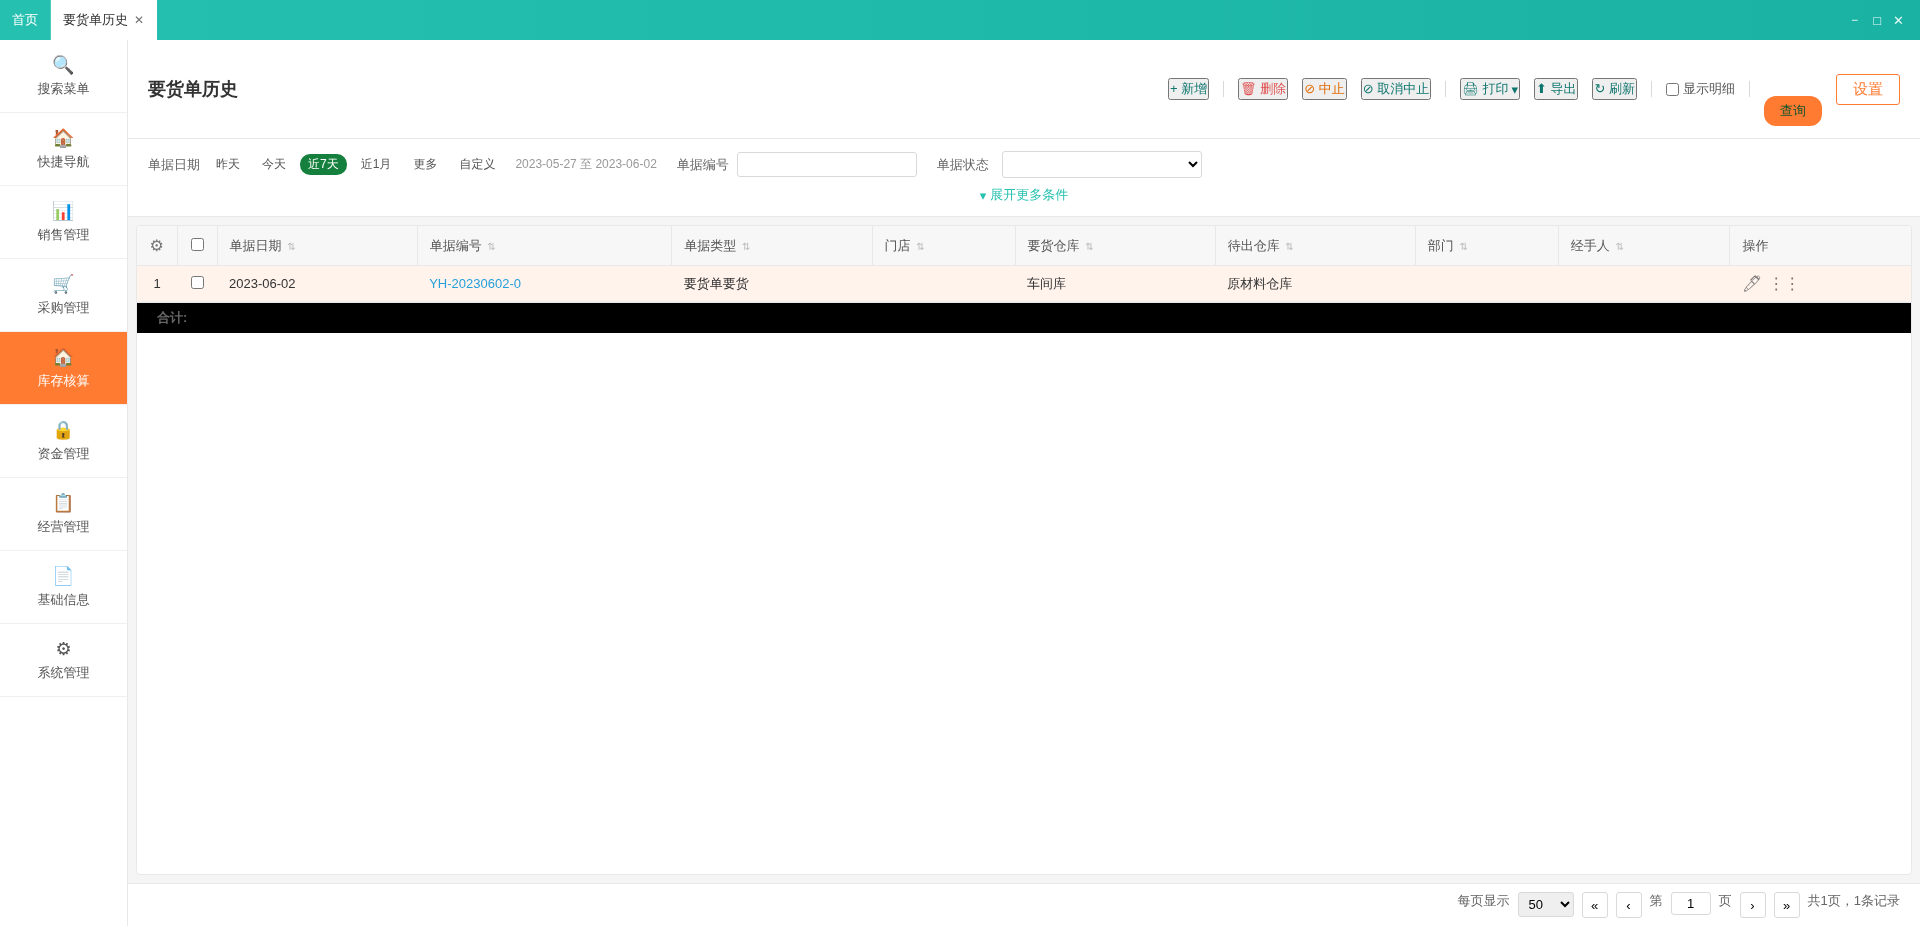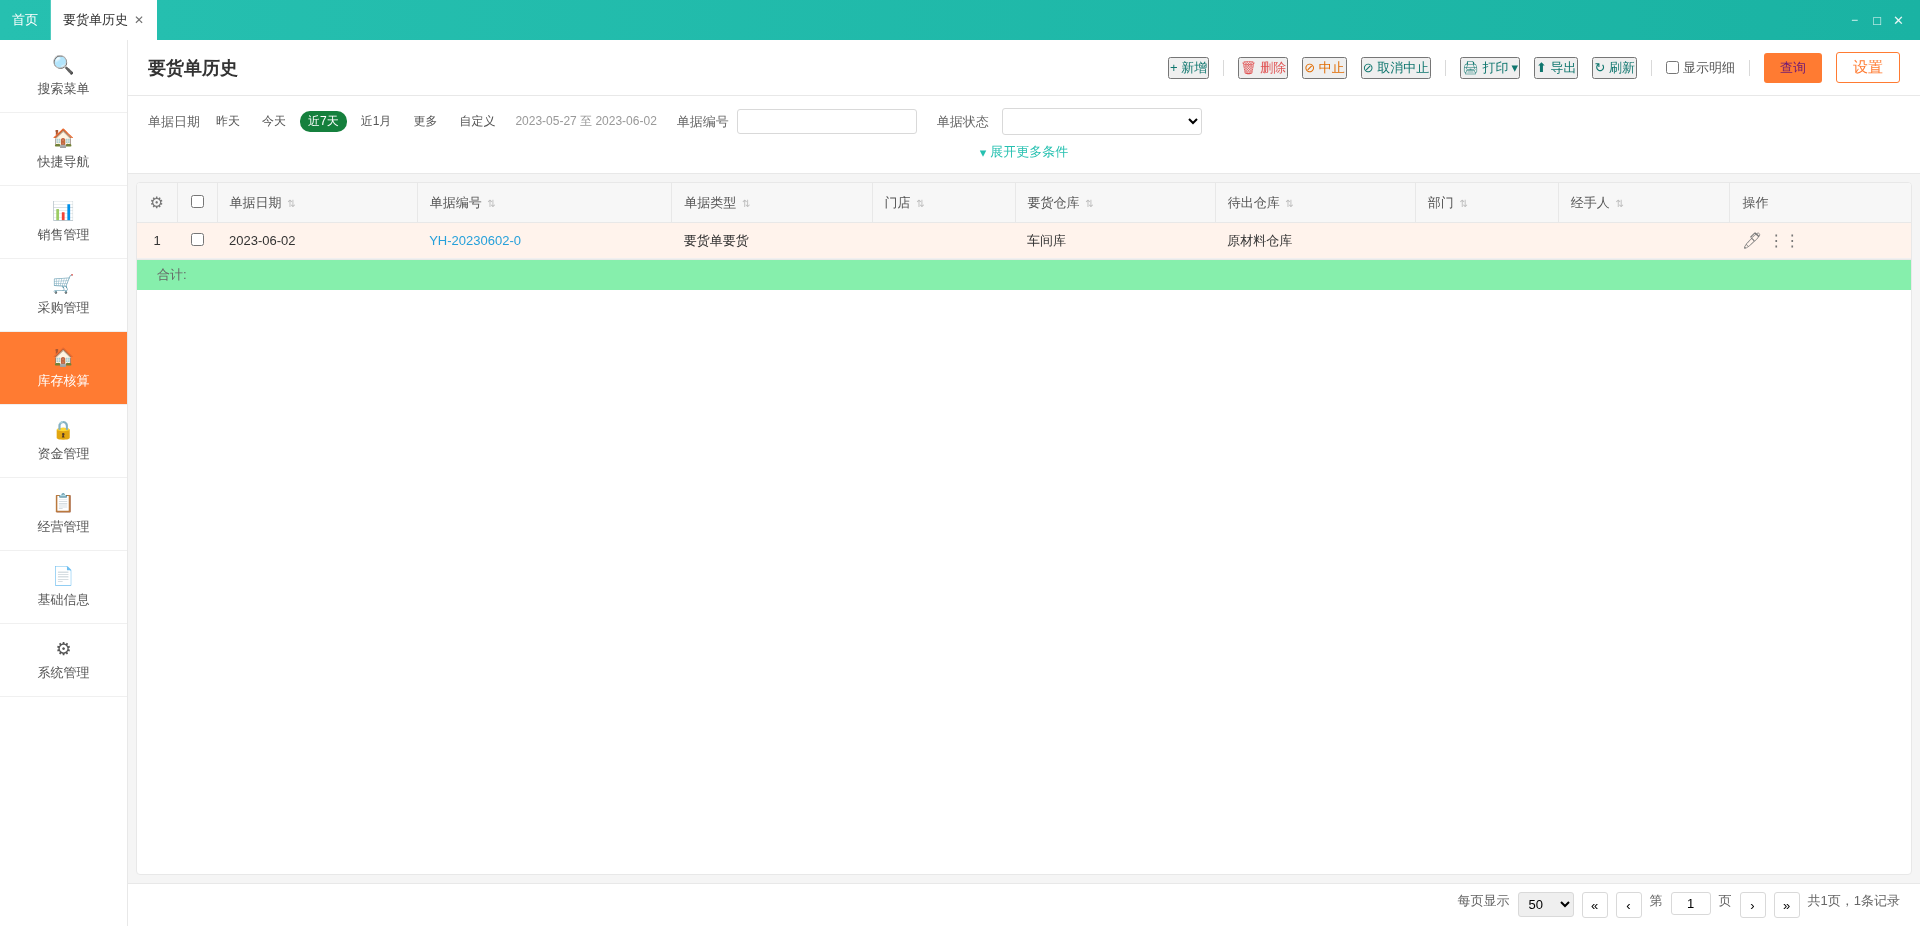--- a/index.html
+++ b/index.html
@@ -119,26 +119,27 @@
       align-items: center;
       gap: 3px;
       cursor: pointer;
       color: #0f766e;
       font-size: 13px;
     }
     .toolbar-btn.danger { color: #e05252; }
     .toolbar-btn.warn { color: #e06b00; }
     .btn-orange {
       background: #ff7b32;
-      color: #701a75;
+      color: #14532d;
       border: none;
       padding: 6px 16px;
-      border-radius: 3px;
-      cursor: pointer;
-      font-size: 13px;
+      border-radius: 12px;
+      cursor: pointer;
+      font-size: 13px;
+      margin-top: 44px;
     }
     .btn-orange-outline {
       background: white;
       color: #ff7b32;
       border: 1px solid #ff7b32;
       padding: 5px 16px;
       border-radius: 3px;
       cursor: pointer;
       font-size: 15px;
     }
@@ -256,28 +257,29 @@
       border-bottom: 1px solid #f0f0f0;
       color: #333;
       font-size: 13px;
     }
     .link-text { color: #26a0da; cursor: pointer; text-decoration: none; }
     .action-icons { display: flex; gap: 6px; }
     .action-icon { cursor: pointer; font-size: 16px; color: #777; }
 
     
     .table-footer {
-      background: #86efac;
+      background: #000000;
       border-top: 1px solid #e8e8e8;
       padding: 6px 20px;
       display: flex;
       align-items: center;
       color: #666;
       font-size: 13px;
       flex-shrink: 0;
+      font-weight: bold;
     }
 
     
     .pagination-bar {
       background: white;
       border-top: 1px solid #e8e8e8;
       padding: 8px 20px;
       display: flex;
       align-items: flex-start;
       justify-content: flex-end;

